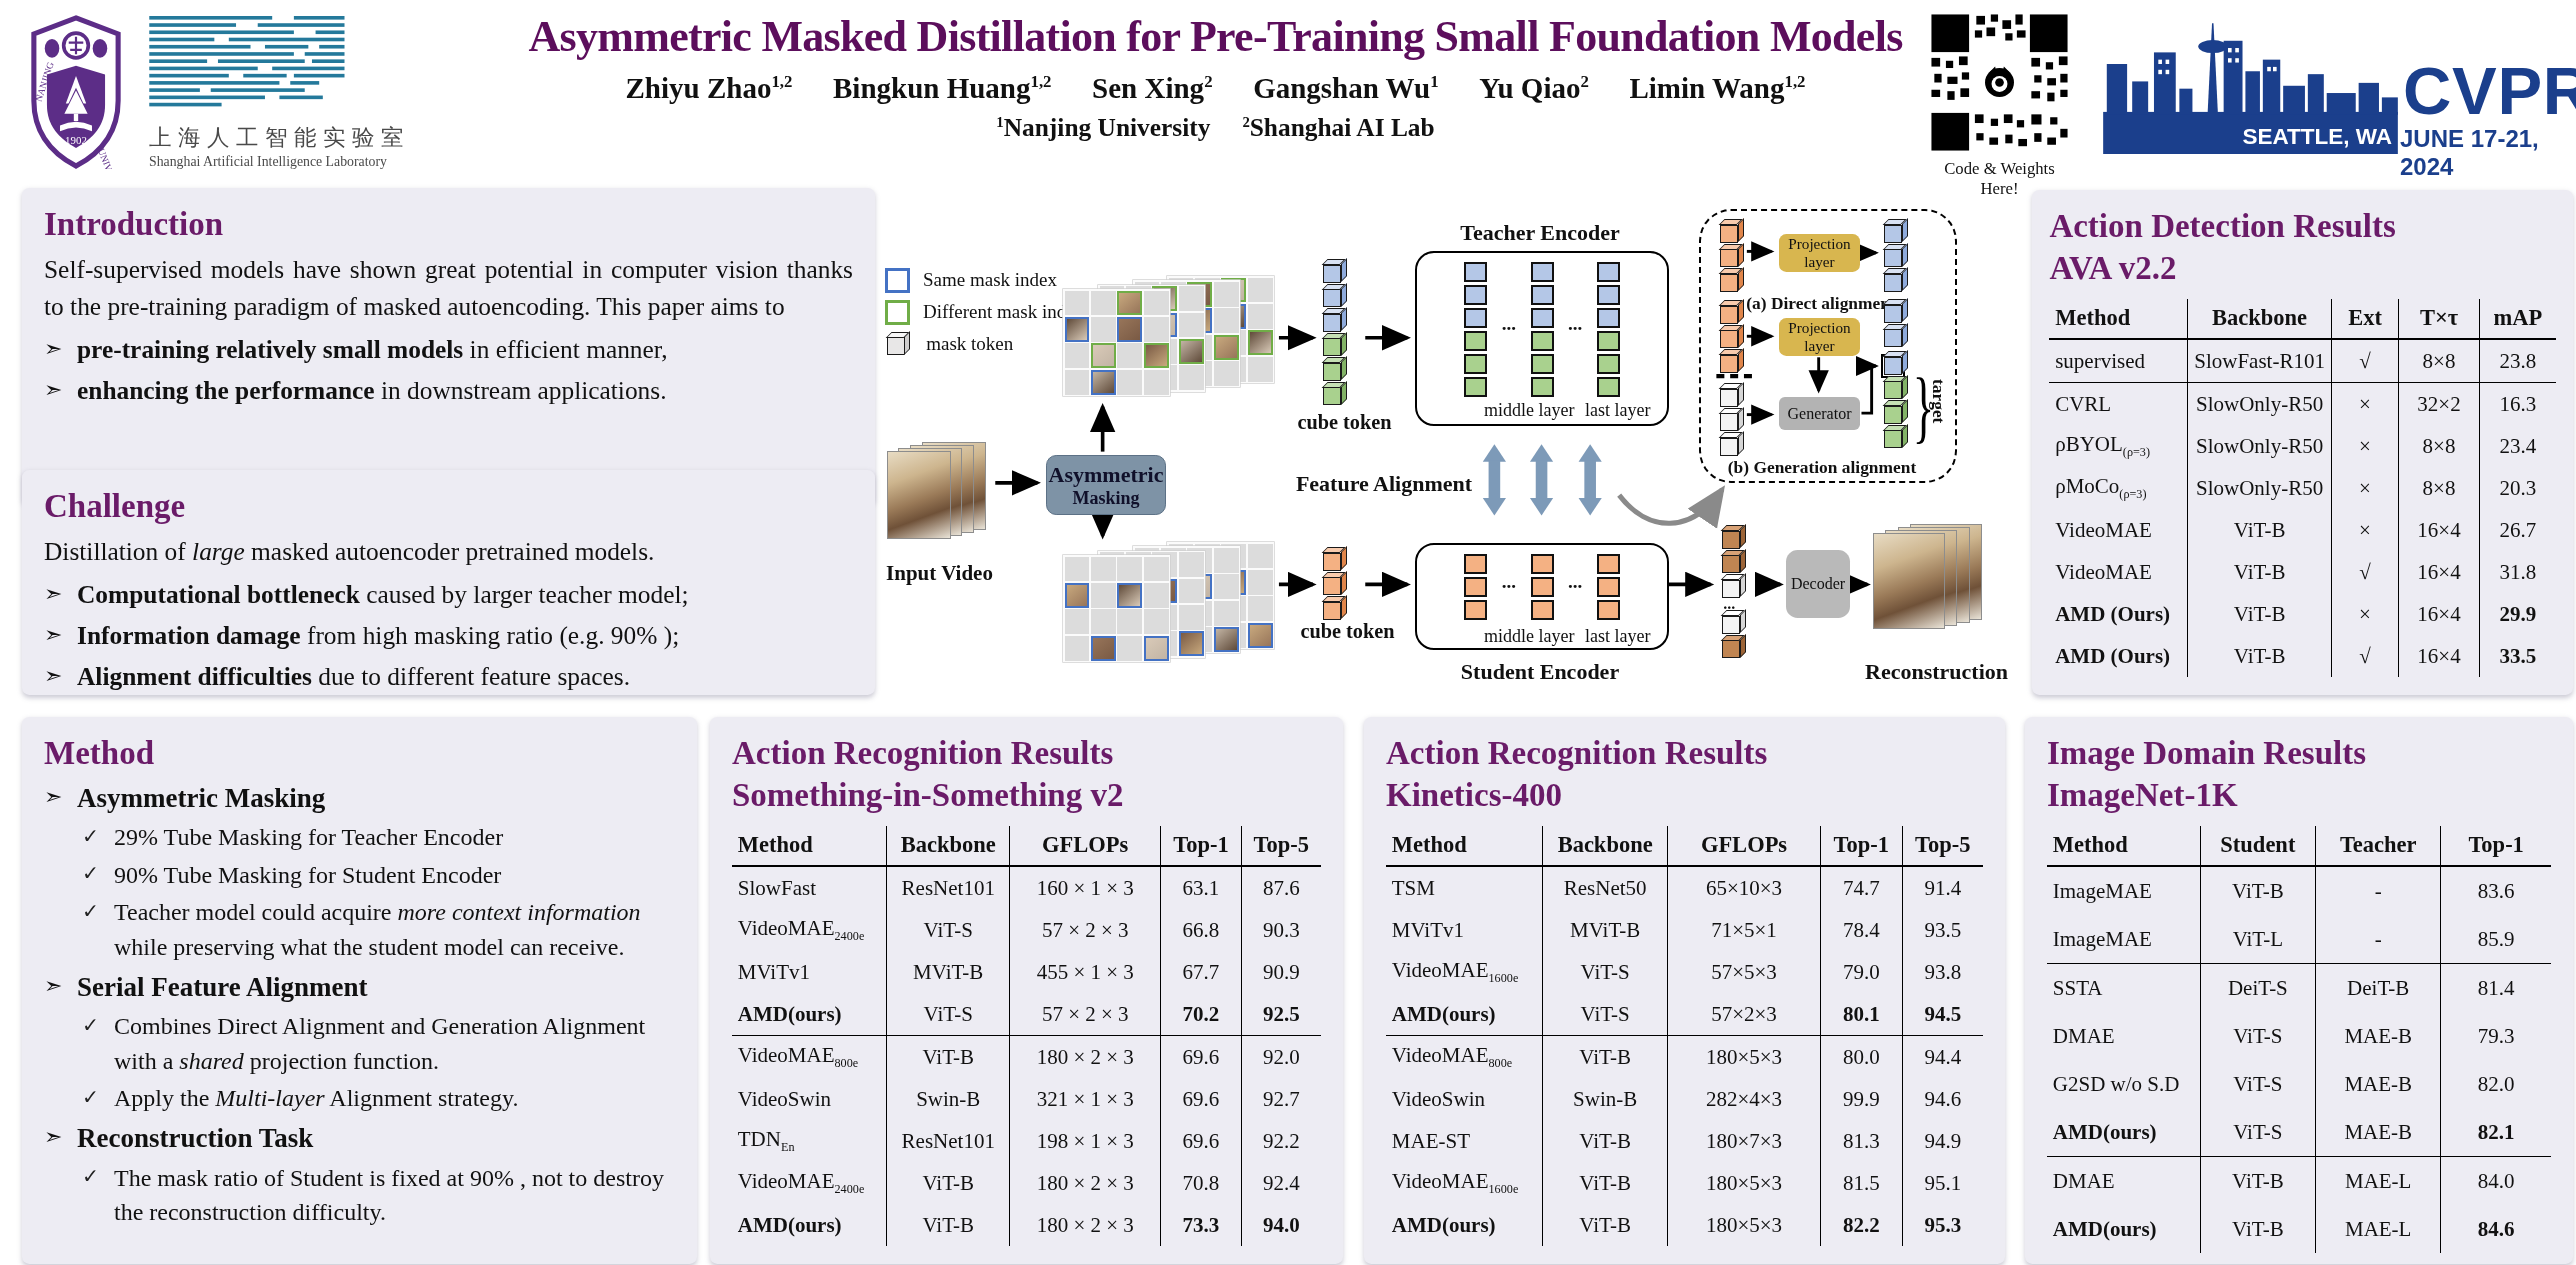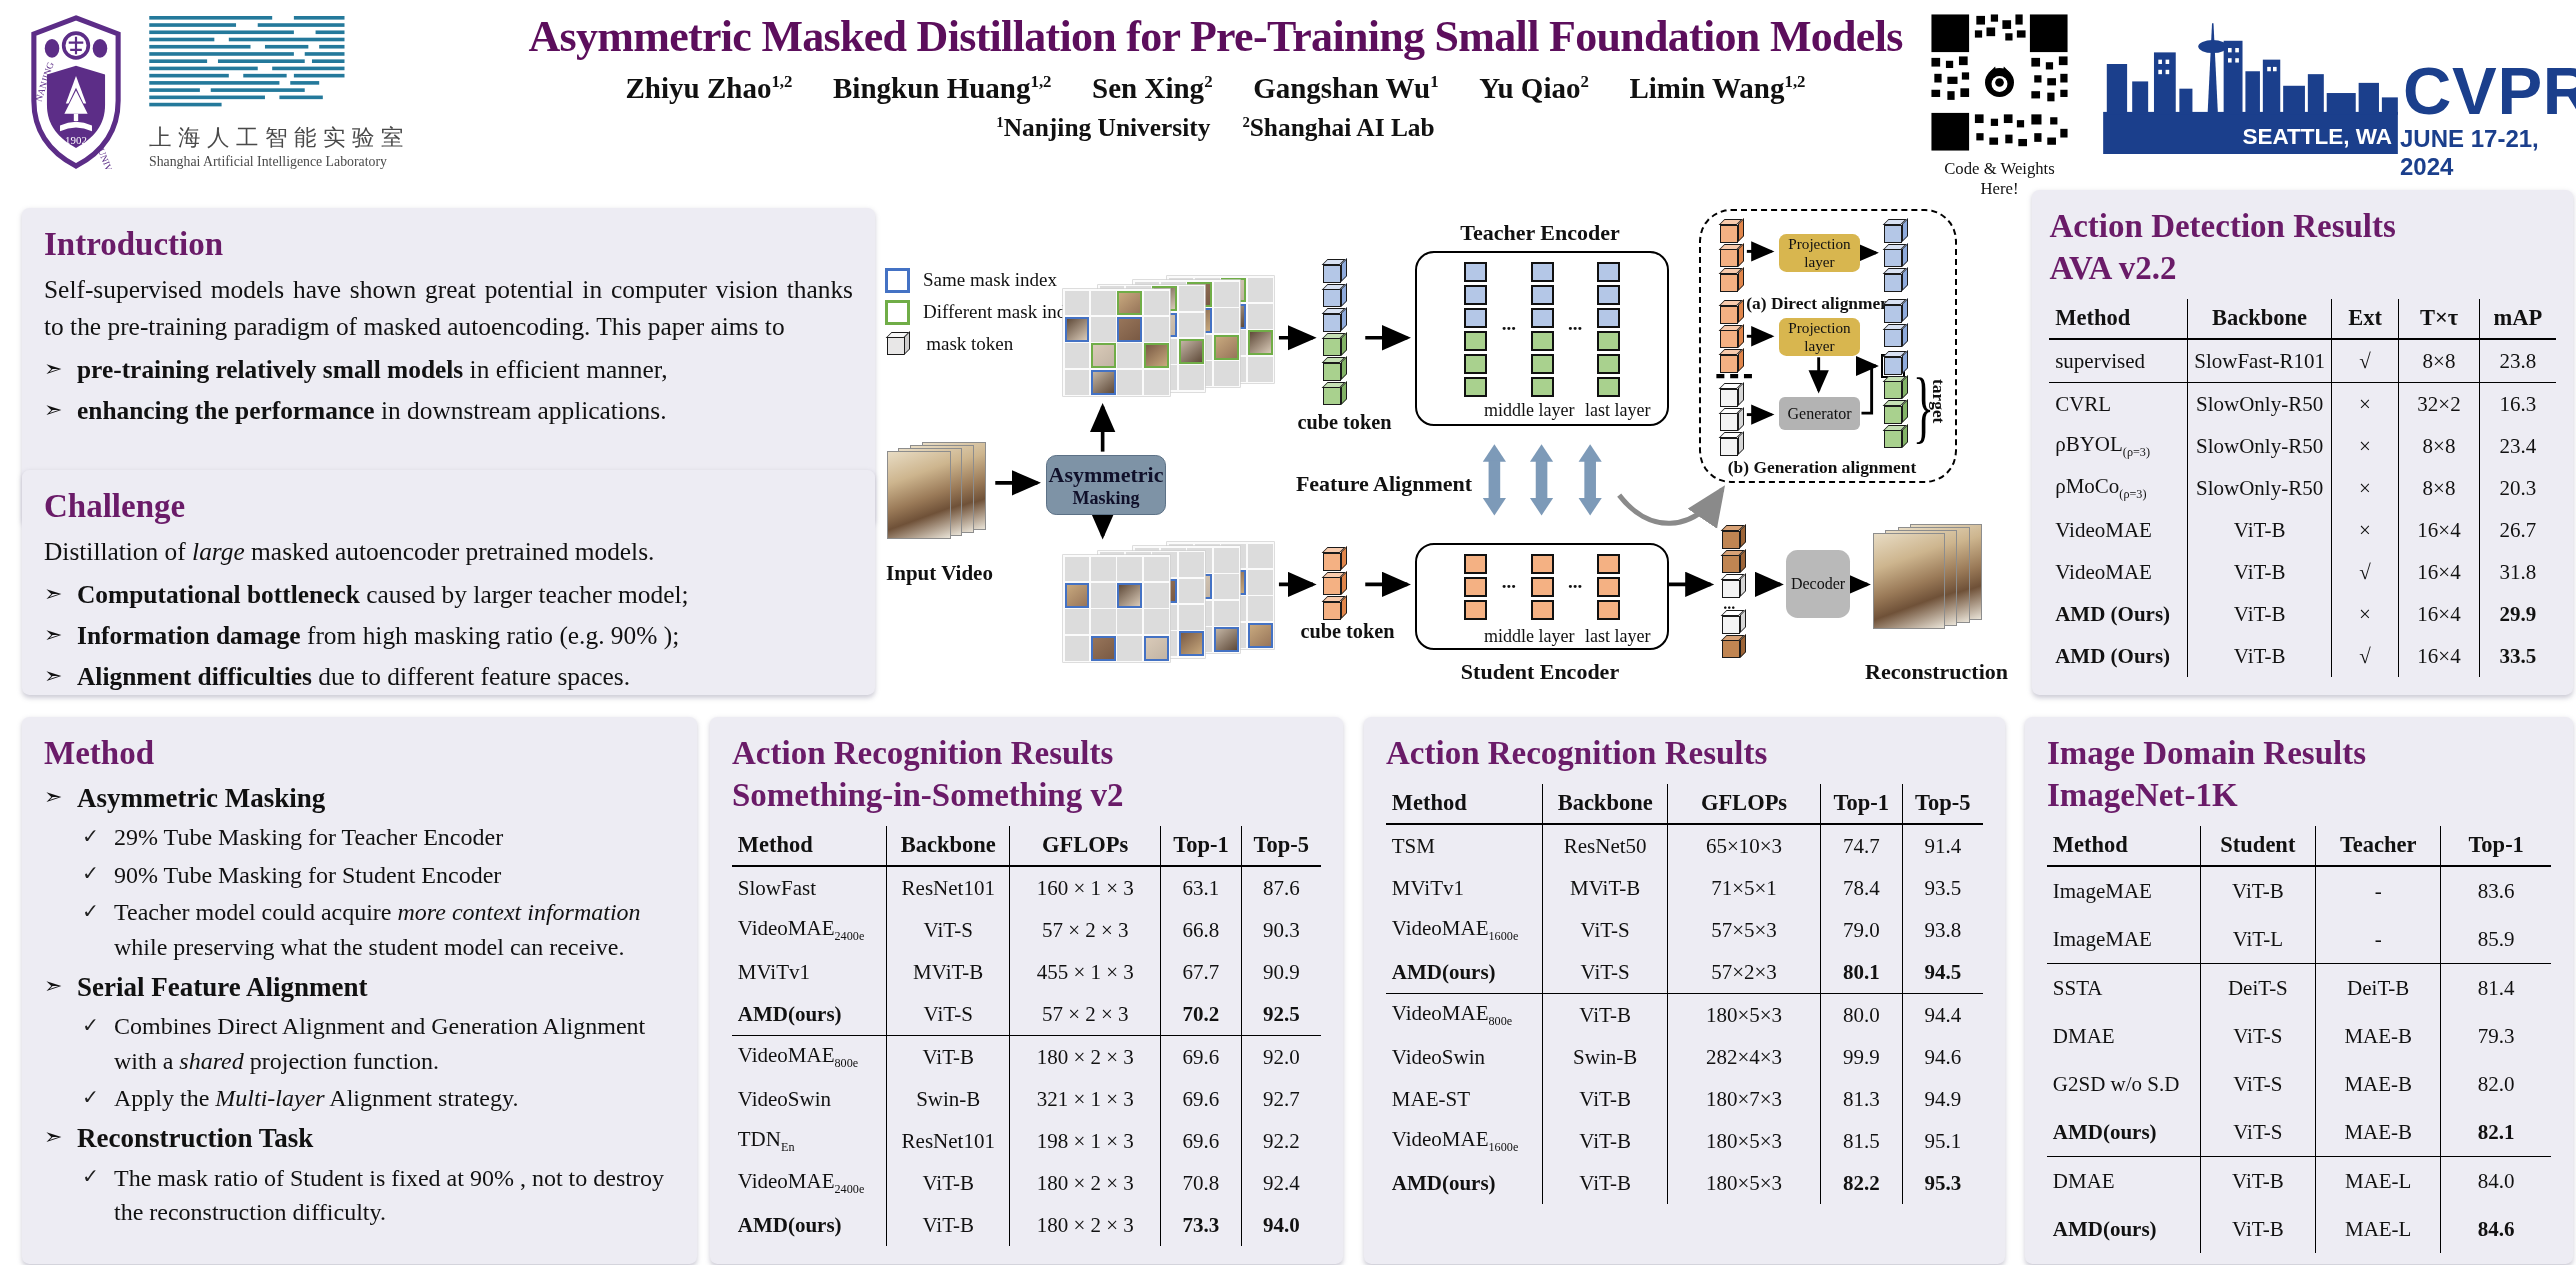--- a/index.html
+++ b/index.html
@@ -22,21 +22,21 @@
   .cvpr-dates{position:absolute;left:2400px;top:125px;width:176px;font-family:"Liberation Sans",sans-serif;
     color:#1b3f8c;font-weight:bold;font-size:24px;}
   .ailab{position:absolute;left:149px;top:16px;width:218px;}
   .ailab-zh{font-size:22.5px;letter-spacing:6.5px;color:#4a4a4a;margin-top:8.7px;white-space:nowrap;}
   .ailab-en{font-size:13.8px;color:#4a4a4a;margin-top:1.5px;white-space:nowrap;}
   
   .panel{position:absolute;background:#edecf3;border-radius:7.3px;padding:14.5px 22px;box-sizing:border-box;
     box-shadow:0 2.9px 5.1px rgba(110,105,135,.35);}
   .ph{font-size:33px;font-weight:bold;color:#6a1b68;line-height:1.28;margin:0 0 5.8px 0;}
   .ph span{display:block;}
-  #p-intro{left:22px;top:208px;width:853px;height:316px;}
+  #p-intro{left:22px;top:188px;width:853px;height:316px;}
   #p-challenge{left:22px;top:470px;width:853px;height:225px;}
   #p-ava{left:2032px;top:190px;width:541px;height:505px;padding:14.5px 17.4px;}
   #p-method{left:22px;top:717px;width:675px;height:547px;}
   #p-ssv2{left:710px;top:717px;width:633px;height:547px;}
   #p-k400{left:1364px;top:717px;width:641px;height:547px;}
   #p-imgnet{left:2025px;top:717px;width:548px;height:547px;}
   .para{font-size:25.4px;line-height:1.48;text-align:justify;margin:2.9px 0 4.4px 0;}
   .brow{display:flex;font-size:25.4px;line-height:1.5;margin-top:2.9px;}
   .bk,.mk{width:33px;flex:none;font-family:"DejaVu Sans",sans-serif;font-size:22px;padding-top:2.2px;}
   .brow b{font-weight:bold;}
@@ -519,20 +519,21 @@
               <td class="b">94.0</td>
             </tr>
           </tbody>
         </table>
       </div>
   </section>
 
   <section class="panel" id="p-k400">
     <h2 class="ph">
         <span>Action Recognition Results</span>
+      <span>Kinetics-400</span>
       </h2>
     <div class="tbl-k400">
         <table>
           <thead>
             <tr>
               <th>Method</th>
               <th>Backbone</th>
               <th>GFLOPs</th>
               <th>Top-1</th>
               <th>Top-5</th>

